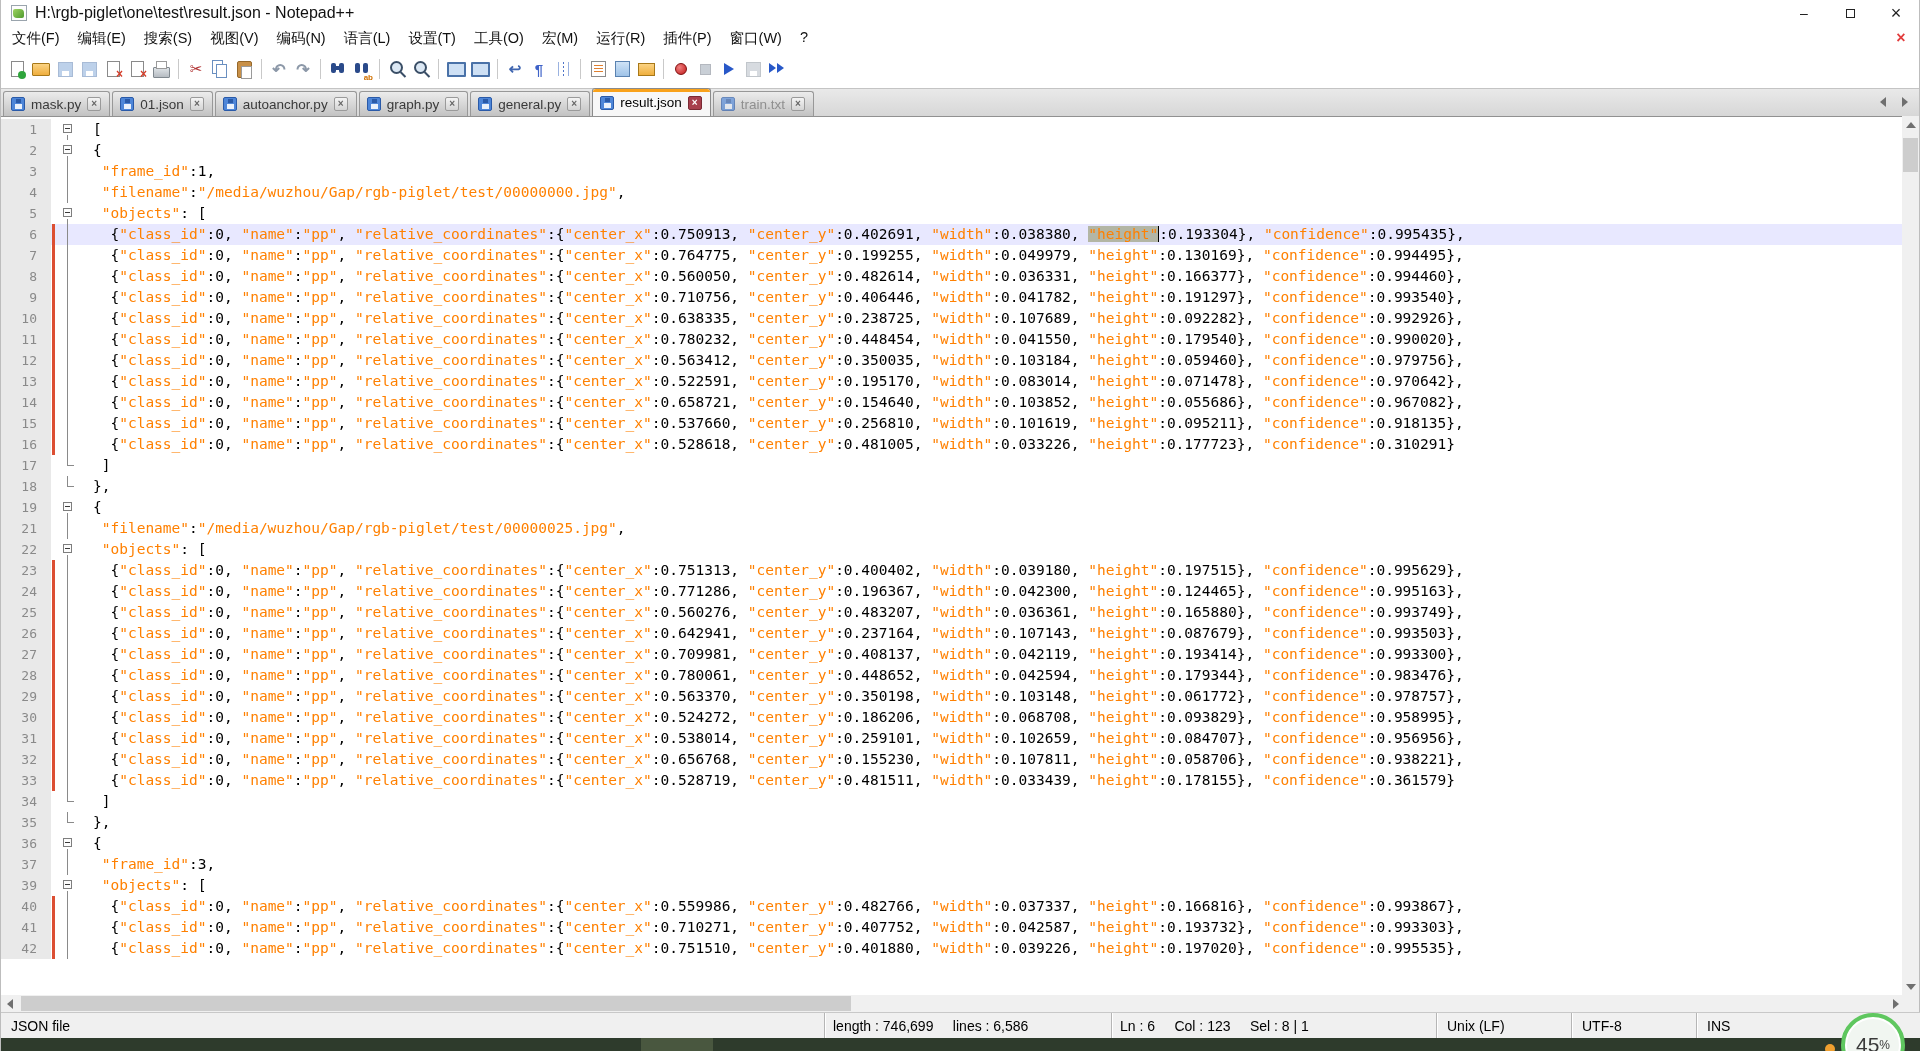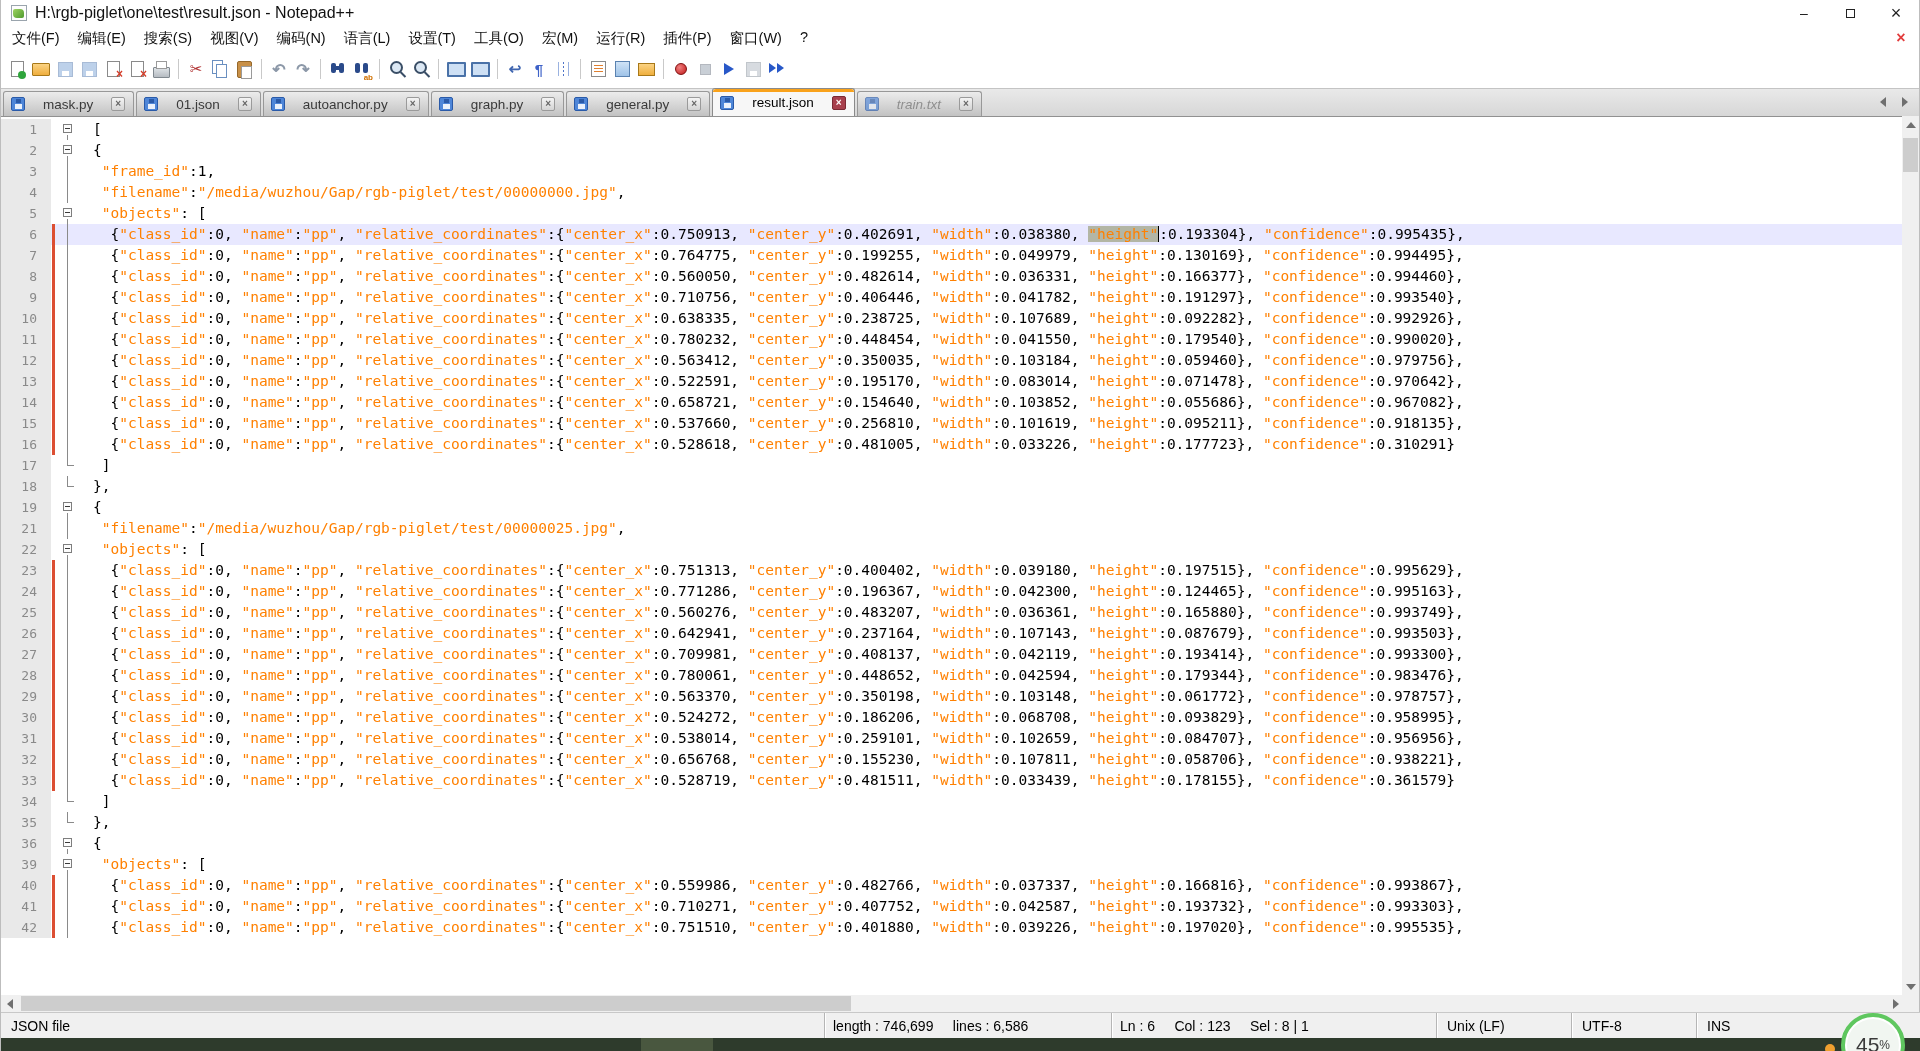--- a/index.html
+++ b/index.html
@@ -92,28 +92,28 @@
   .i-play-macro::before { content:""; border-left:10px solid #2858c8; border-top:6px solid transparent;
     border-bottom:6px solid transparent; }
   .i-run-macro-multiple::before { content:""; position:absolute; left:3px; top:5px;
     border-left:7px solid #2858c8; border-top:5px solid transparent; border-bottom:5px solid transparent; }
   .i-run-macro-multiple::after { content:""; position:absolute; left:11px; top:5px;
     border-left:7px solid #2858c8; border-top:5px solid transparent; border-bottom:5px solid transparent; }
 
   
   .tabbar { height:28px; background:linear-gradient(#e9e9e9,#d7d7d7); display:flex;
     align-items:flex-end; border-top:1px solid #c4c4c4; position:relative; }
-  .tab { height:25px; display:flex; align-items:center; gap:18px; padding:0 8px 0 7px;
+  .tab { height:25px; display:flex; align-items:center; gap:6px; padding:0 8px 0 7px;
     background:linear-gradient(#ececec,#c2c2c2); border:1px solid #989898; border-bottom:none;
     border-radius:3px 3px 0 0; margin-left:2px; font-size:13.5px; color:#3a3a3a; position:relative; }
   .tab.active { height:28px; background:#f7f7f7; color:#000; z-index:2;
     border-color:#8a8a8a; padding-top:0; }
   .tab.active::before { content:""; position:absolute; top:0; left:0; right:0; height:3px;
     background:var(--accent); border-radius:3px 3px 0 0; }
-  .tab.muted .tab-label { color:#8f8f8f;font-style:italic; }
+  .tab.muted .tab-label { color:#8f8f8f; }
   .tab.muted .tab-floppy { opacity:.65; }
   .tab-floppy { width:14px; height:14px; background:#4e86d8; border:1px solid #2a5aa8;
     border-radius:2px; position:relative; flex:none; }
   .tab-floppy::before { content:""; position:absolute; bottom:1px; left:3px; width:7px; height:5px; background:#eaf1fb; }
   .tab-floppy::after { content:""; position:absolute; top:1px; left:4px; width:5px; height:4px; background:#2a5aa8; }
   .tab-x { width:14px; height:14px; border:1px solid #9a9a9a; border-radius:2px;
     background:linear-gradient(#f4f4f4,#d4d4d4); color:#666; font-size:10px; font-weight:bold;
     line-height:12px; text-align:center; flex:none; }
   .tab.active .tab-x { background:#a8404d; border-color:#7a2a34; color:#fff; }
   .tabbar-edge { position:absolute; left:0; right:0; bottom:-1px; height:1px; background:#8a8a8a; }
@@ -329,20 +329,21 @@
       <div class="ed-row"><span class="ln">27</span><span class="chg on"></span><span class="fold"><span class="fline"></span></span><div class="code">  {<span class="tok str">"class_id"</span>:0, <span class="tok str">"name"</span>:<span class="tok str">"pp"</span>, <span class="tok str">"relative_coordinates"</span>:{<span class="tok str">"center_x"</span>:0.709981, <span class="tok str">"center_y"</span>:0.408137, <span class="tok str">"width"</span>:0.042119, <span class="tok str">"height"</span>:0.193414}, <span class="tok str">"confidence"</span>:0.993300},</div></div>
       <div class="ed-row"><span class="ln">28</span><span class="chg on"></span><span class="fold"><span class="fline"></span></span><div class="code">  {<span class="tok str">"class_id"</span>:0, <span class="tok str">"name"</span>:<span class="tok str">"pp"</span>, <span class="tok str">"relative_coordinates"</span>:{<span class="tok str">"center_x"</span>:0.780061, <span class="tok str">"center_y"</span>:0.448652, <span class="tok str">"width"</span>:0.042594, <span class="tok str">"height"</span>:0.179344}, <span class="tok str">"confidence"</span>:0.983476},</div></div>
       <div class="ed-row"><span class="ln">29</span><span class="chg on"></span><span class="fold"><span class="fline"></span></span><div class="code">  {<span class="tok str">"class_id"</span>:0, <span class="tok str">"name"</span>:<span class="tok str">"pp"</span>, <span class="tok str">"relative_coordinates"</span>:{<span class="tok str">"center_x"</span>:0.563370, <span class="tok str">"center_y"</span>:0.350198, <span class="tok str">"width"</span>:0.103148, <span class="tok str">"height"</span>:0.061772}, <span class="tok str">"confidence"</span>:0.978757},</div></div>
       <div class="ed-row"><span class="ln">30</span><span class="chg on"></span><span class="fold"><span class="fline"></span></span><div class="code">  {<span class="tok str">"class_id"</span>:0, <span class="tok str">"name"</span>:<span class="tok str">"pp"</span>, <span class="tok str">"relative_coordinates"</span>:{<span class="tok str">"center_x"</span>:0.524272, <span class="tok str">"center_y"</span>:0.186206, <span class="tok str">"width"</span>:0.068708, <span class="tok str">"height"</span>:0.093829}, <span class="tok str">"confidence"</span>:0.958995},</div></div>
       <div class="ed-row"><span class="ln">31</span><span class="chg on"></span><span class="fold"><span class="fline"></span></span><div class="code">  {<span class="tok str">"class_id"</span>:0, <span class="tok str">"name"</span>:<span class="tok str">"pp"</span>, <span class="tok str">"relative_coordinates"</span>:{<span class="tok str">"center_x"</span>:0.538014, <span class="tok str">"center_y"</span>:0.259101, <span class="tok str">"width"</span>:0.102659, <span class="tok str">"height"</span>:0.084707}, <span class="tok str">"confidence"</span>:0.956956},</div></div>
       <div class="ed-row"><span class="ln">32</span><span class="chg on"></span><span class="fold"><span class="fline"></span></span><div class="code">  {<span class="tok str">"class_id"</span>:0, <span class="tok str">"name"</span>:<span class="tok str">"pp"</span>, <span class="tok str">"relative_coordinates"</span>:{<span class="tok str">"center_x"</span>:0.656768, <span class="tok str">"center_y"</span>:0.155230, <span class="tok str">"width"</span>:0.107811, <span class="tok str">"height"</span>:0.058706}, <span class="tok str">"confidence"</span>:0.938221},</div></div>
       <div class="ed-row"><span class="ln">33</span><span class="chg on"></span><span class="fold"><span class="fline"></span></span><div class="code">  {<span class="tok str">"class_id"</span>:0, <span class="tok str">"name"</span>:<span class="tok str">"pp"</span>, <span class="tok str">"relative_coordinates"</span>:{<span class="tok str">"center_x"</span>:0.528719, <span class="tok str">"center_y"</span>:0.481511, <span class="tok str">"width"</span>:0.033439, <span class="tok str">"height"</span>:0.178155}, <span class="tok str">"confidence"</span>:0.361579}</div></div>
       <div class="ed-row"><span class="ln">34</span><span class="chg"></span><span class="fold"><span class="fend"></span></span><div class="code"> ]</div></div>
       <div class="ed-row"><span class="ln">35</span><span class="chg"></span><span class="fold"><span class="fend"></span></span><div class="code">},</div></div>
       <div class="ed-row"><span class="ln">36</span><span class="chg"></span><span class="fold"><span class="fbox"></span><span class="fbox-tail"></span></span><div class="code">{</div></div>
+      <div class="ed-row"><span class="ln">37</span><span class="chg"></span><span class="fold"><span class="fline"></span></span><div class="code"> <span class="tok str">"frame_id"</span>:3,</div></div>
       <div class="ed-row"><span class="ln">39</span><span class="chg"></span><span class="fold"><span class="fbox"></span><span class="fbox-tail"></span></span><div class="code"> <span class="tok str">"objects"</span>: [</div></div>
       <div class="ed-row"><span class="ln">40</span><span class="chg on"></span><span class="fold"><span class="fline"></span></span><div class="code">  {<span class="tok str">"class_id"</span>:0, <span class="tok str">"name"</span>:<span class="tok str">"pp"</span>, <span class="tok str">"relative_coordinates"</span>:{<span class="tok str">"center_x"</span>:0.559986, <span class="tok str">"center_y"</span>:0.482766, <span class="tok str">"width"</span>:0.037337, <span class="tok str">"height"</span>:0.166816}, <span class="tok str">"confidence"</span>:0.993867},</div></div>
       <div class="ed-row"><span class="ln">41</span><span class="chg on"></span><span class="fold"><span class="fline"></span></span><div class="code">  {<span class="tok str">"class_id"</span>:0, <span class="tok str">"name"</span>:<span class="tok str">"pp"</span>, <span class="tok str">"relative_coordinates"</span>:{<span class="tok str">"center_x"</span>:0.710271, <span class="tok str">"center_y"</span>:0.407752, <span class="tok str">"width"</span>:0.042587, <span class="tok str">"height"</span>:0.193732}, <span class="tok str">"confidence"</span>:0.993303},</div></div>
       <div class="ed-row"><span class="ln">42</span><span class="chg on"></span><span class="fold"><span class="fline"></span></span><div class="code">  {<span class="tok str">"class_id"</span>:0, <span class="tok str">"name"</span>:<span class="tok str">"pp"</span>, <span class="tok str">"relative_coordinates"</span>:{<span class="tok str">"center_x"</span>:0.751510, <span class="tok str">"center_y"</span>:0.401880, <span class="tok str">"width"</span>:0.039226, <span class="tok str">"height"</span>:0.197020}, <span class="tok str">"confidence"</span>:0.995535},</div></div>
     </div>
 
   <div class="vscroll">
     <span class="vs-btn vs-up">
         <span class="tri-up"></span>
       </span>

